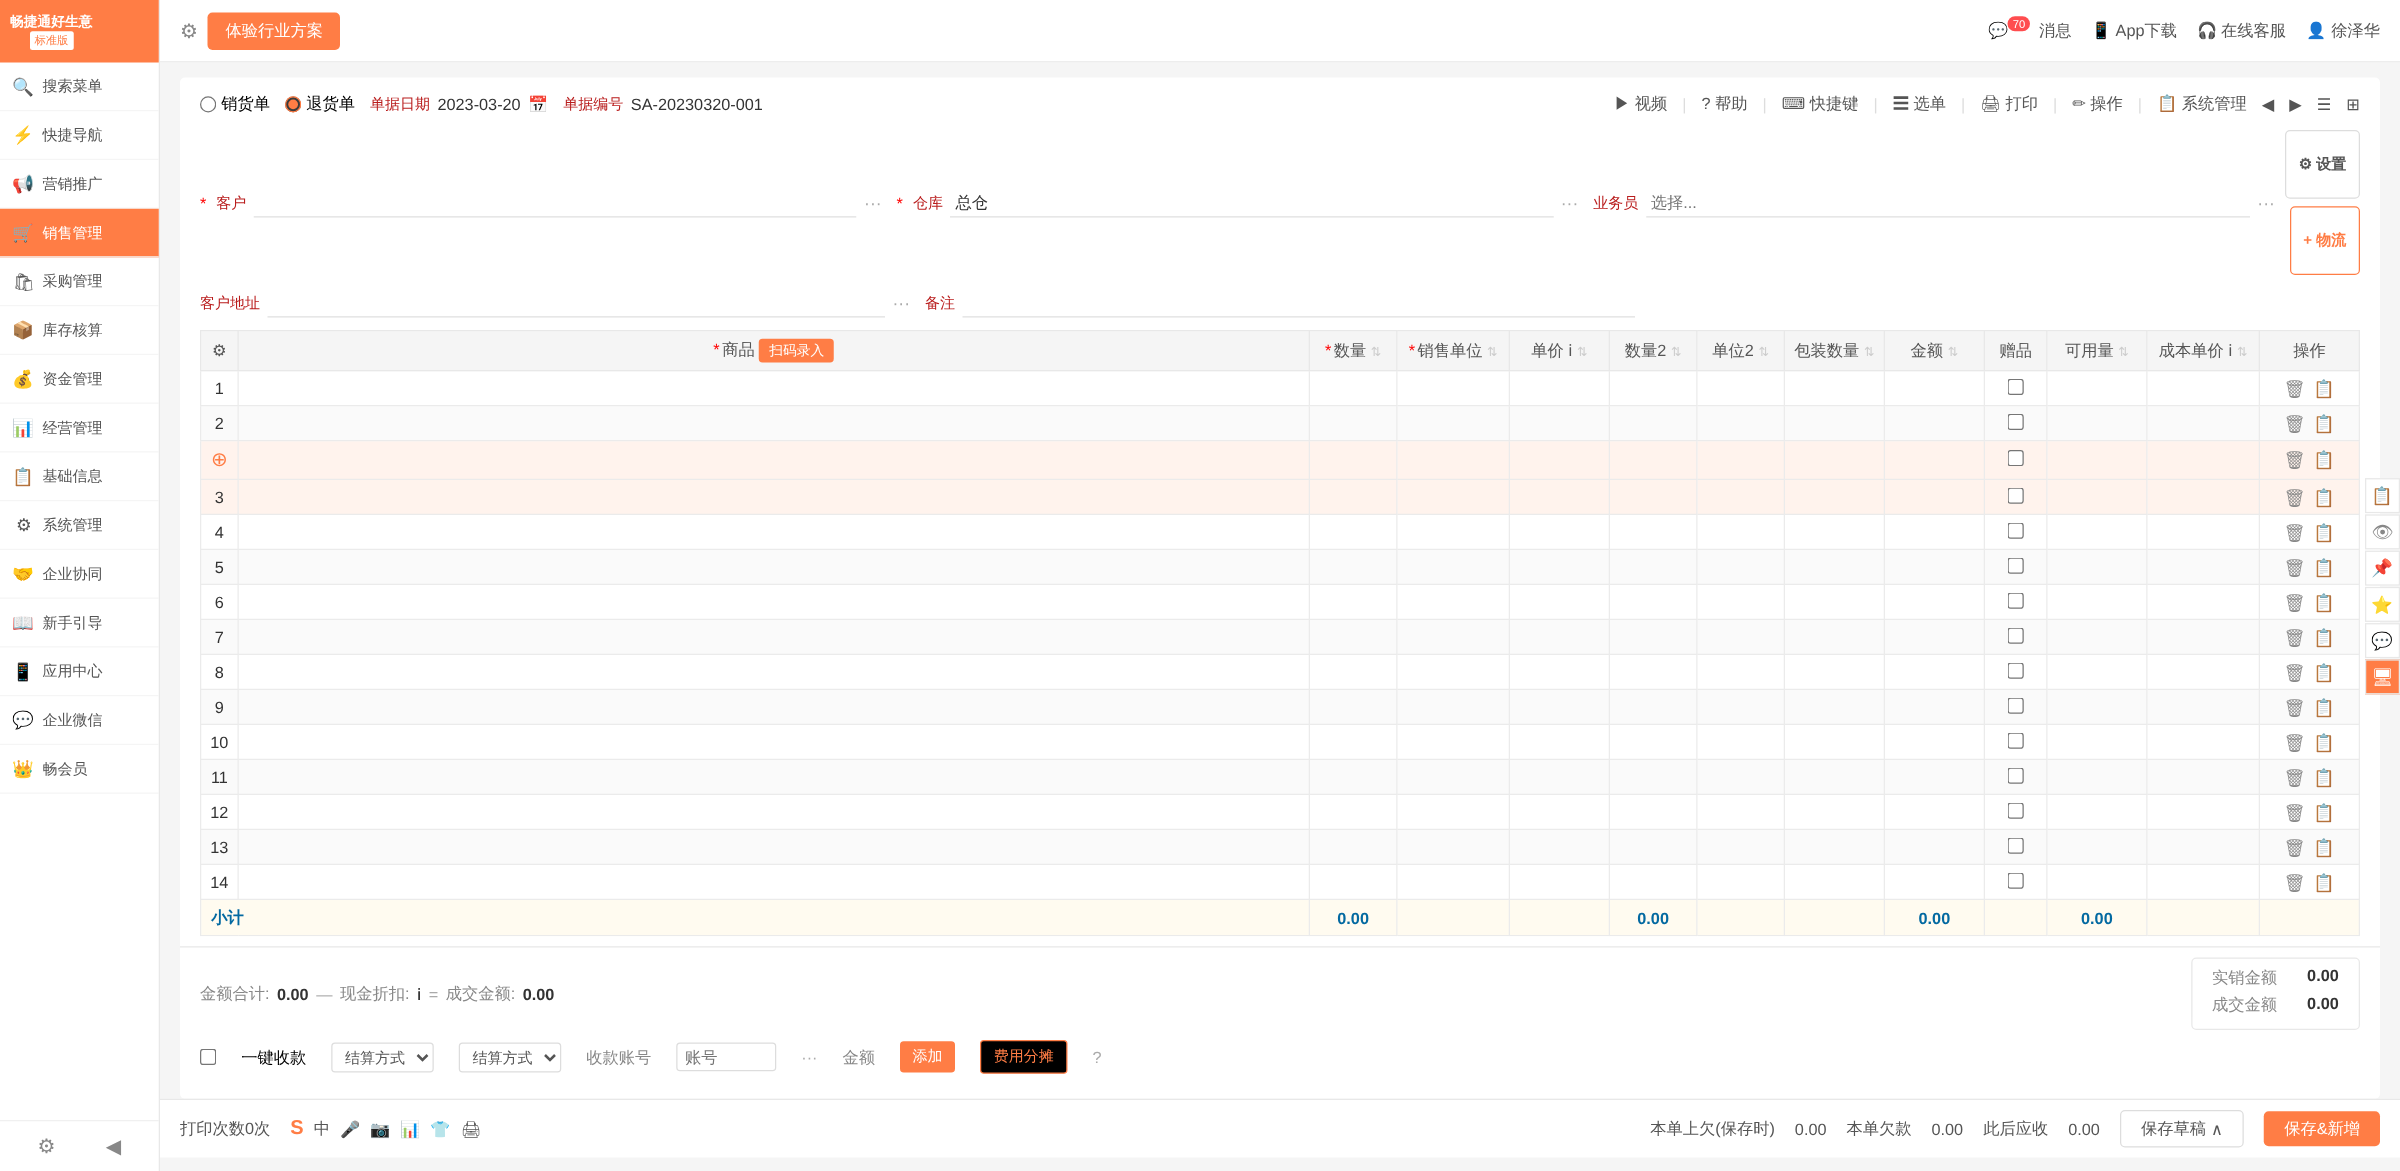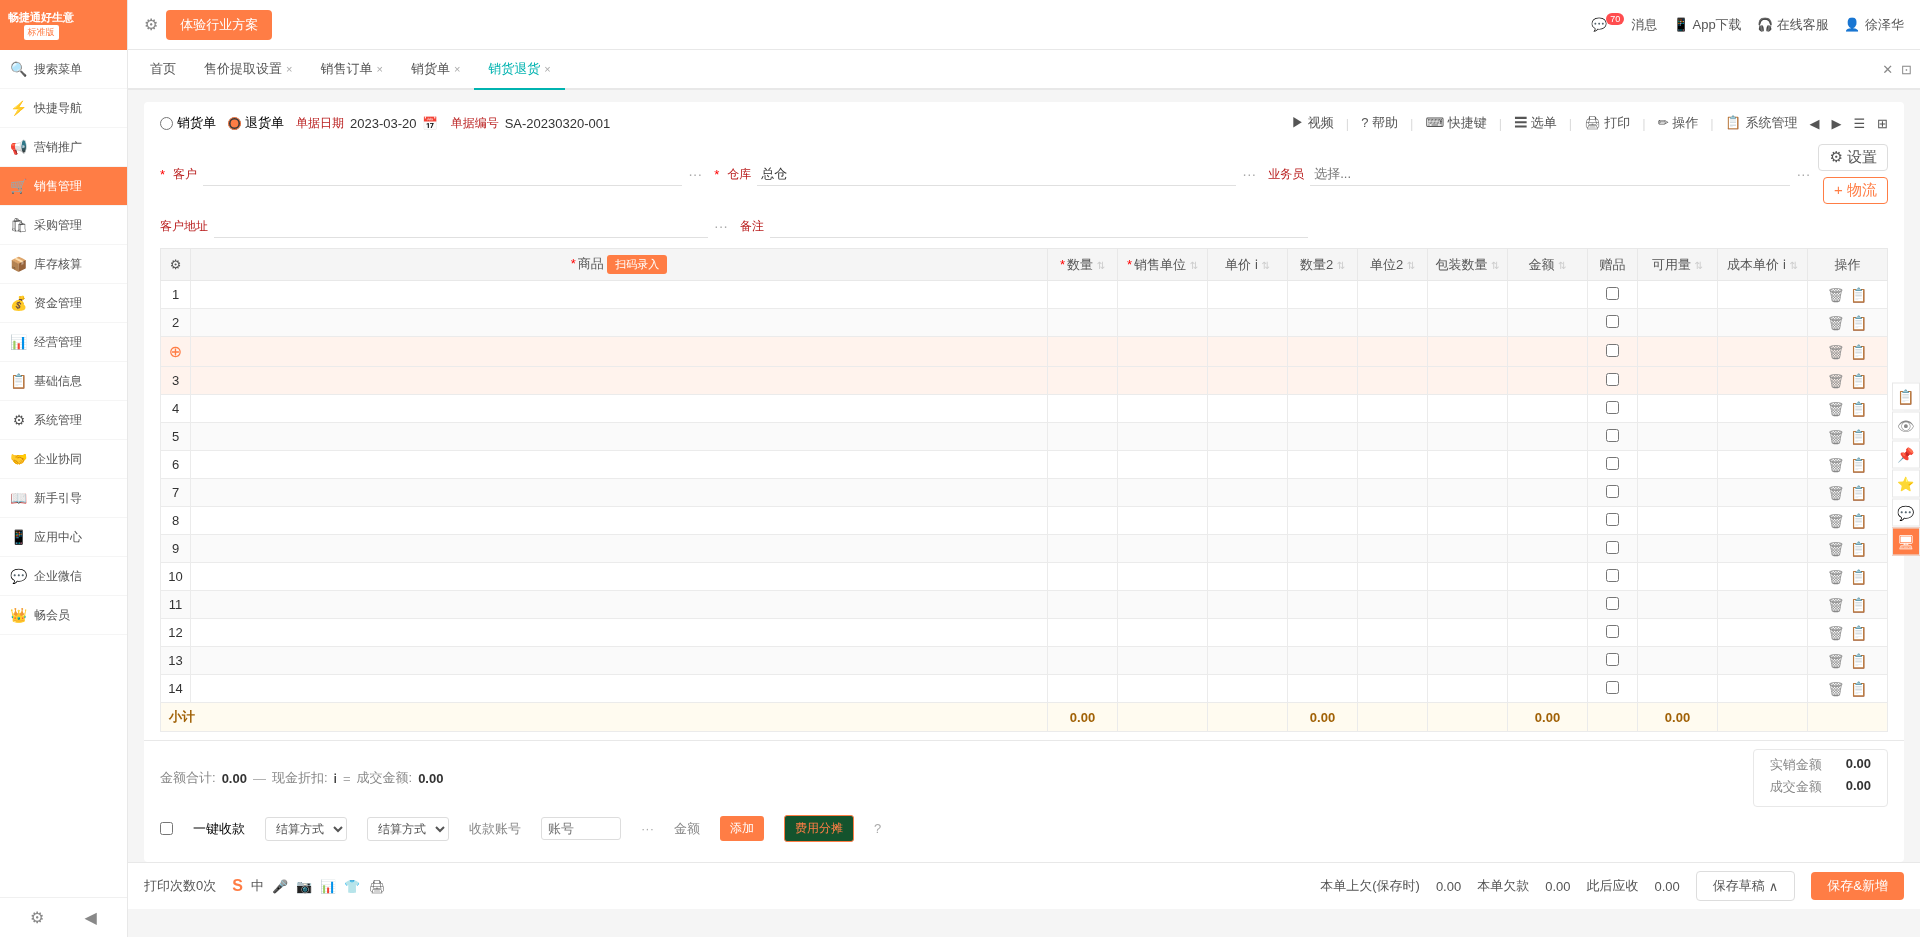--- a/index.html
+++ b/index.html
@@ -136,28 +136,29 @@
     .form-side-btns {
       display: flex;
       flex-direction: column;
       gap: 6px;
       align-items: flex-end;
       justify-content: center;
     }
     .side-btn {
       border: 1px solid #ddd;
       background: #fff;
-      padding: 3px 10px;
+      padding: 18px 10px;
       border-radius: 4px;
       cursor: pointer;
-      font-size: 15px;
+      font-size: 12px;
       color: #555;
       display: flex;
       align-items: center;
       gap: 3px;
+      font-weight: bold;
     }
     .side-btn.orange { border-color: #ff7d45; color: #ff7d45; }
 
     
     .table-wrapper { overflow-x: auto; margin-top: 8px; }
     .data-table {
       width: 100%;
       border-collapse: collapse;
       font-size: 12px;
     }
@@ -219,21 +220,21 @@
       border-radius: 3px;
       font-size: 12px;
       color: #555;
       background: #fff;
     }
     .add-btn {
       background: #ff7d45; color: #fff; border: none;
       padding: 4px 10px; border-radius: 3px; cursor: pointer; font-size: 12px;
     }
     .expense-btn {
-      background: #14532d; border: 1px solid #ff7d45; color: #ff7d45;
+      background: #000000; border: 1px solid #ff7d45; color: #ff7d45;
       padding: 4px 10px; border-radius: 3px; cursor: pointer; font-size: 12px;
     }
     .question-icon { color: #aaa; cursor: pointer; }
 
     
     .status-bar {
       background: #fff;
       border-top: 1px solid #e8e8e8;
       padding: 6px 16px;
       display: flex;
@@ -278,21 +279,21 @@
       color: #888;
     }
     .right-panel-btn.active { background: #ff7d45; color: #fff; }
     .summary-row { display: flex; justify-content: space-between; gap: 24px; font-size: 13px; margin-bottom: 4px; }
     .summary-label { color: #888; }
     .summary-value { color: #333; font-weight: bold; }
 
     .table-footer-row td {
       background: #fffbf0 !important;
       font-weight: bold;
-      color: #a16207;
+      color: #0369a1;
     }
 
     .col-required { color: #f00; margin-right: 2px; }
   </style>
 </head>
 <body>
 
 <div class="sidebar">
   <div class="sidebar-logo">
     <div style="display:flex;flex-direction:column;align-items:center;gap:0;">
@@ -389,33 +390,20 @@
         <span>🎧</span>
         <span>在线客服</span>
       </div>
       <div class="topbar-user">
         <span>👤</span>
         <span>徐泽华</span>
       </div>
     </div>
   </div>
 
-  <div class="tabs">
-    <div id="tabs-container" style="display:flex;align-items:center;">
-        <div class="tab">首页</div>
-        <div class="tab">售价提取设置<span class="tab-close">×</span></div>
-        <div class="tab">销售订单<span class="tab-close">×</span></div>
-        <div class="tab">销货单<span class="tab-close">×</span></div>
-        <div class="tab active">销货退货<span class="tab-close">×</span></div>
-      </div>
-    <div class="tabs-window-btns">
-      <span>✕</span>
-      <span>⊡</span>
-    </div>
-  </div>
 
   <div class="content" style="padding-bottom:0;">
 
     <div class="form-card">
 
       <div class="form-header">
         <div class="radio-group">
           <label class="radio-item">
             <input type="radio" name="doctype" value="销货单" style="">
             <span>销货单</span>

